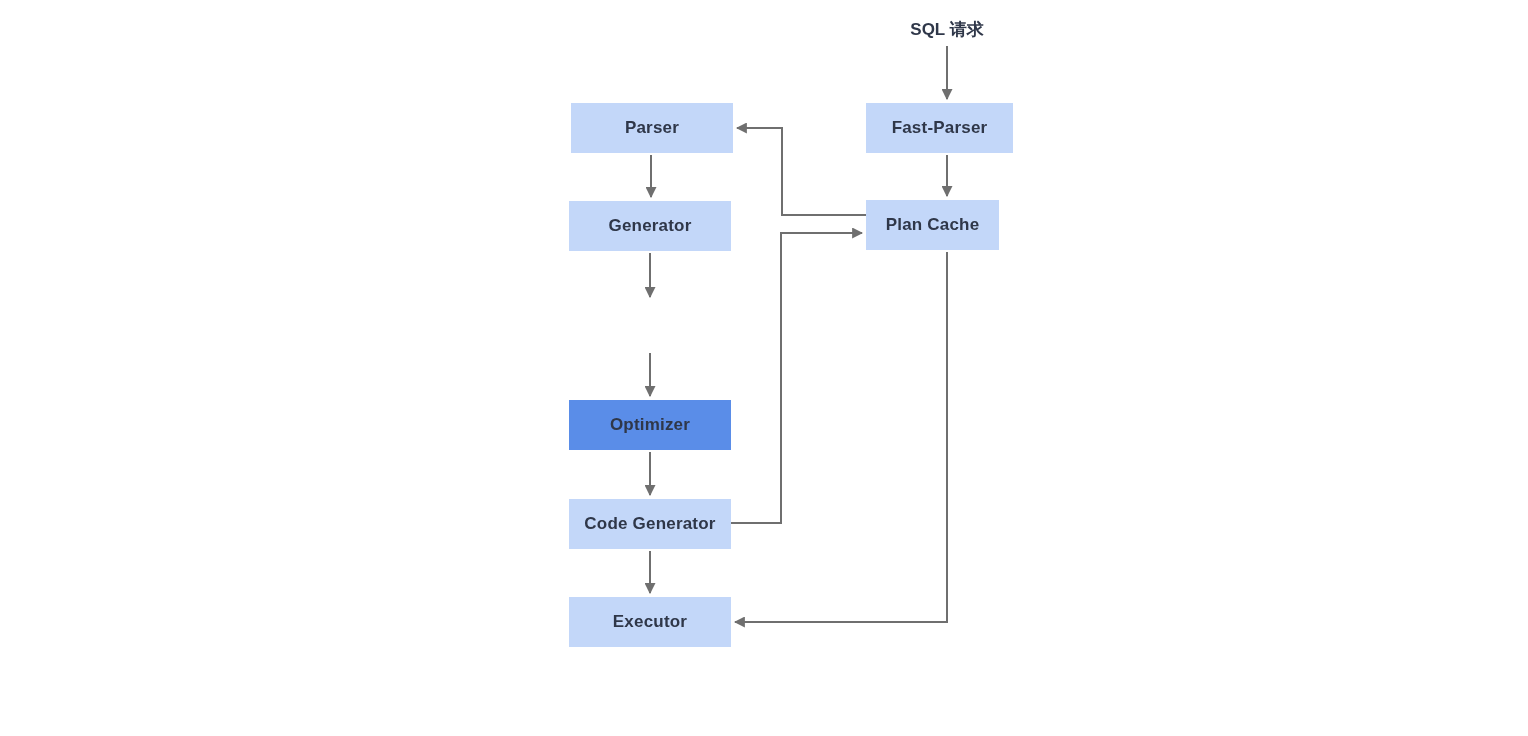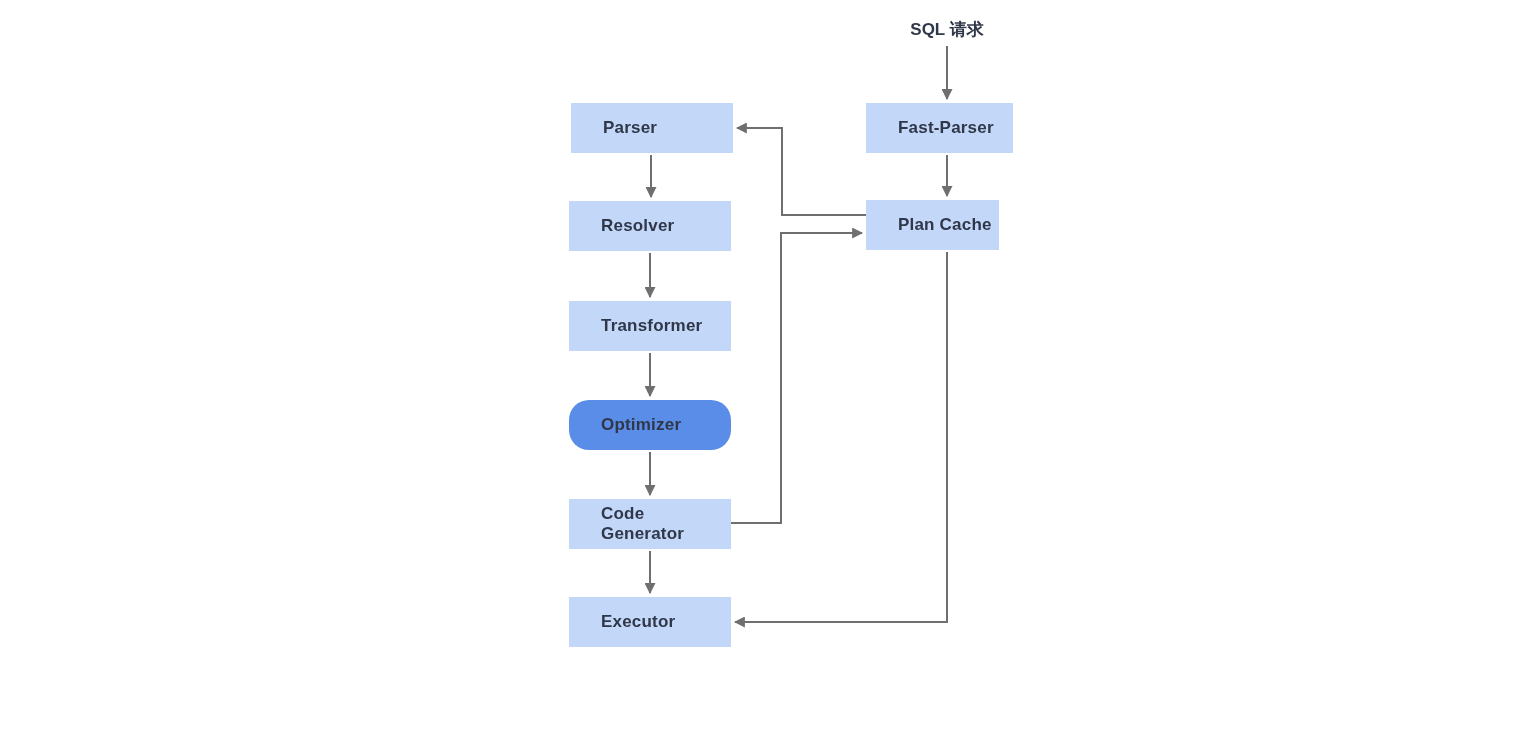--- a/index.html
+++ b/index.html
@@ -20,26 +20,26 @@
     position: relative;
     width: 1528px; height: 736px; margin-left: 42px;
   }
   .node {
     position: absolute;
     width: 162px; height: 50px;
     background: var(--node-fill);
     color: var(--text-color);
     display: flex;
     align-items: center;
+    justify-content: center;
     font-size: 17px;
     font-weight: bold;
     letter-spacing: 0.2px;
-    padding-left: 32px;
   }
-  .node.highlight { background: var(--highlight-fill); border-radius: 20px; }
+  .node.highlight { background: var(--highlight-fill); }
   .free-label {
     position: absolute;
     color: var(--text-color);
     font-size: 17px;
     font-weight: bold;
     text-align: center;
   }
   
   .pos-parser        { left: 529px; top: 103px; }
   .pos-resolver      { left: 527px; top: 201px; }
@@ -85,24 +85,21 @@
     <polyline points="689,523 739,523 739,233 820,233" marker-end="url(#arrow)"></polyline>
     <polyline points="905,252 905,622 693,622" marker-end="url(#arrow)"></polyline>
   </svg>
 
   <div class="free-label pos-sql-label">SQL 请求</div>
 
   <div class="node pos-parser">
     <span>Parser</span>
   </div>
   <div class="node pos-resolver">
-    <span>Resolver</span>
-  </div>
-  <div class="node pos-transformer">
-    <span>Transformer</span>
+    <span>Generator</span>
   </div>
   <div class="node highlight pos-optimizer">
     <span>Optimizer</span>
   </div>
   <div class="node pos-executor">
     <span>Executor</span>
   </div>
   <div class="node pos-codegen">
     <span>Code Generator</span>
   </div>

